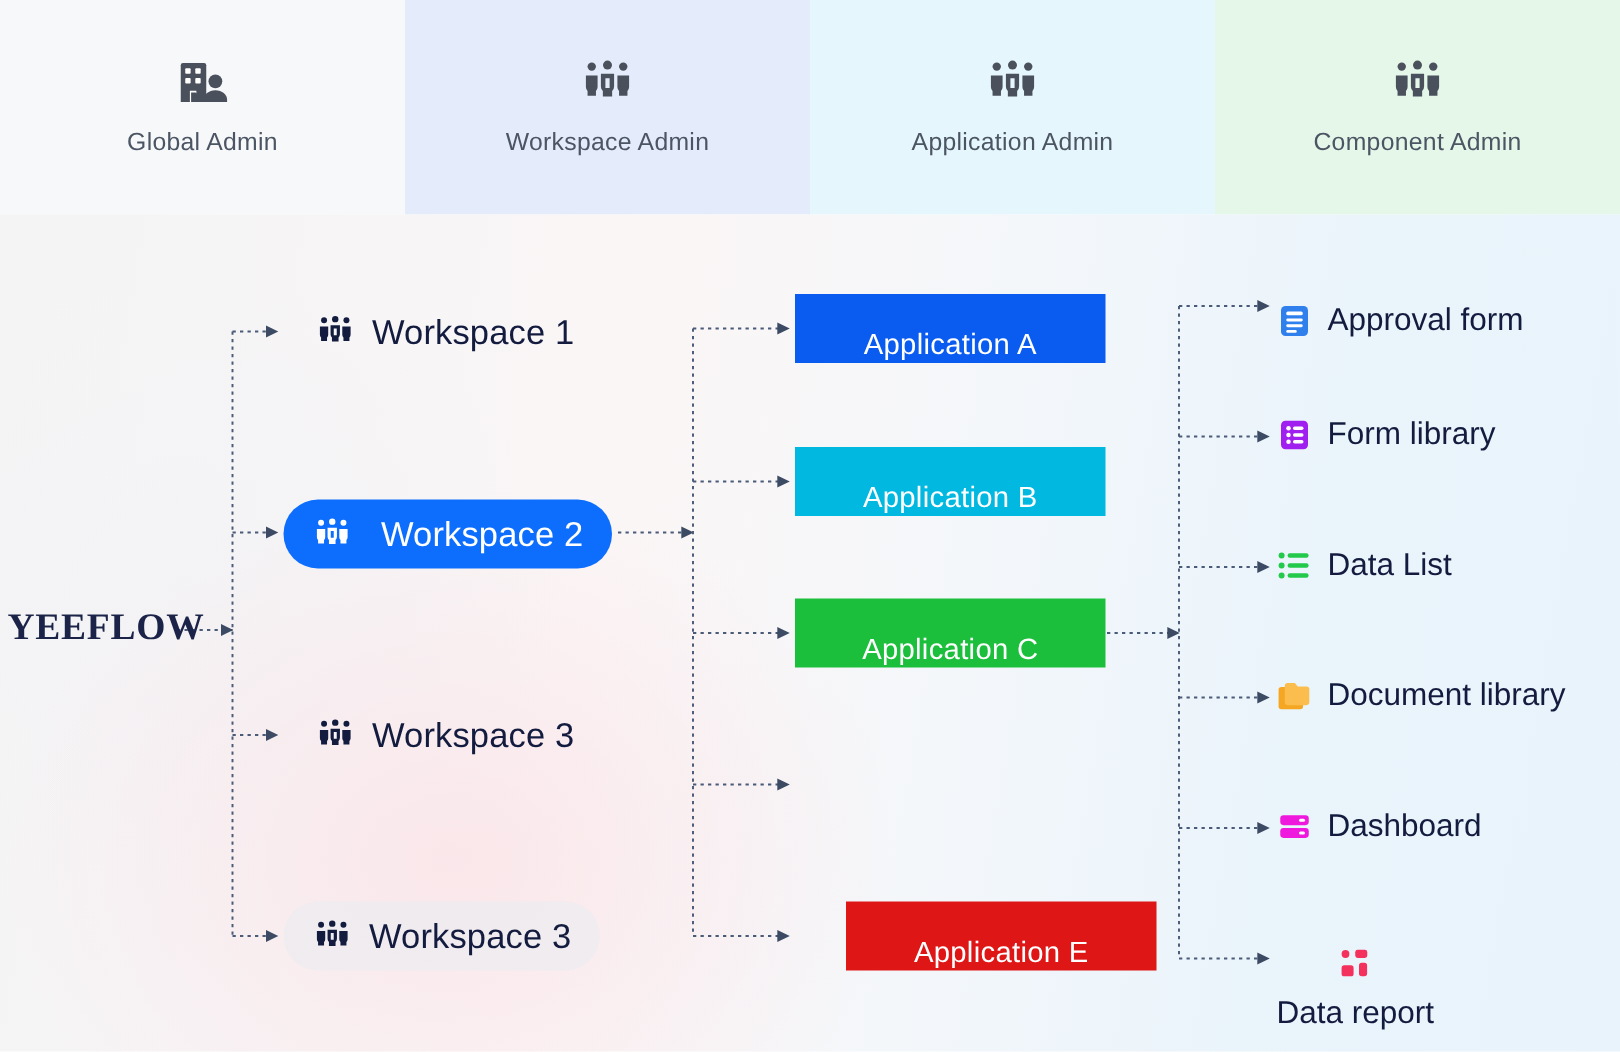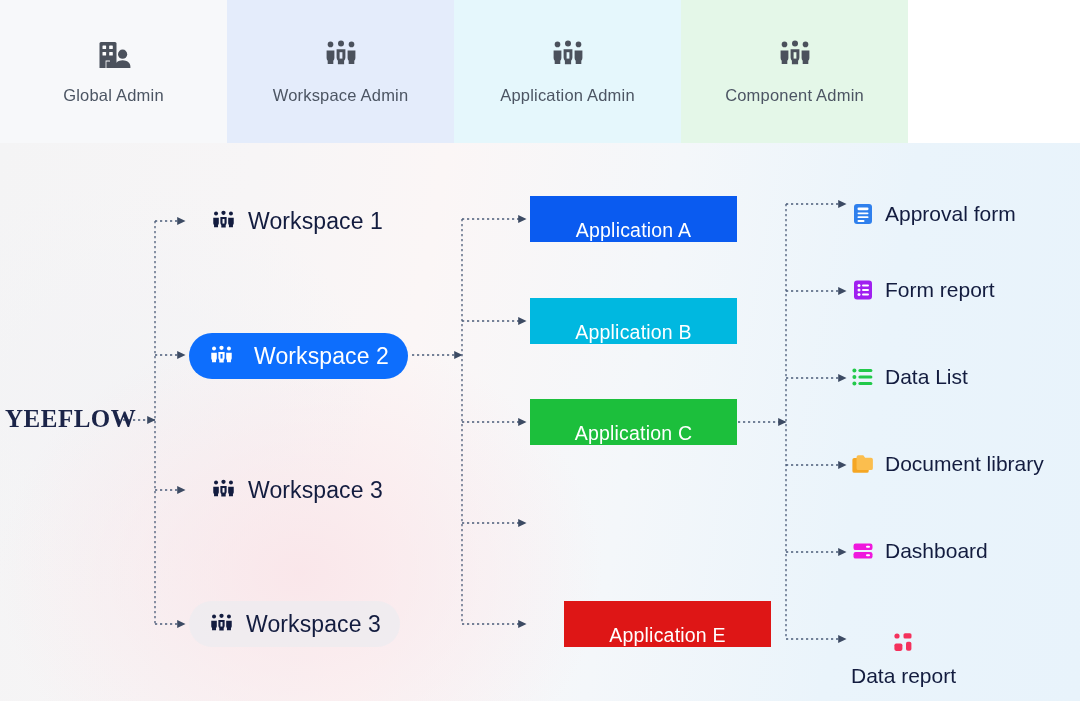--- a/index.html
+++ b/index.html
@@ -6,21 +6,21 @@
   html,body { width:1080px; height:701px; }
   body {
     font-family:"Liberation Sans", sans-serif;
     background:#ffffff;
     overflow:hidden;
     position:relative;
   }
 
   
   #header {
-    position:absolute; left:0; top:0; width:908px; height:143px;
+    position:absolute; left:0; top:0; width:1080px; height:143px;
     display:flex;
   }
   .hdr-panel {
     width:270px; height:143px;
     display:flex; flex-direction:column;
     align-items:center; justify-content:center;
     gap:14px;
   }
   .hdr-panel .hdr-icon { height:34px; display:flex; align-items:center; justify-content:center; }
   .hdr-panel .hdr-label {
@@ -274,21 +274,21 @@
       <svg width="24" height="24" viewBox="0 0 24 24">
         <rect x="3" y="2.5" width="18" height="19" rx="3" fill="#a020f0"></rect>
         <circle cx="8" cy="7.5" r="1.5" fill="#fff"></circle>
           <rect x="11" y="6.4" width="7" height="2.2" rx="1.1" fill="#fff"></rect>
         <circle cx="8" cy="12" r="1.5" fill="#fff"></circle>
           <rect x="11" y="10.9" width="7" height="2.2" rx="1.1" fill="#fff"></rect>
         <circle cx="8" cy="16.5" r="1.5" fill="#fff"></circle>
           <rect x="11" y="15.4" width="7" height="2.2" rx="1.1" fill="#fff"></rect>
       </svg>
     </span>
-    <span>Form report</span>
+    <span>Form library</span>
   </div>
 
   <div class="comp" style="top:222px;">
     <span class="cicon">
       <svg width="24" height="24" viewBox="0 0 24 24">
         <circle cx="3.4" cy="5.4" r="2" fill="#22c94a"></circle>
           <rect x="7.4" y="3.9" width="14" height="3" rx="1.5" fill="#22c94a"></rect>
         <circle cx="3.4" cy="12" r="2" fill="#22c94a"></circle>
           <rect x="7.4" y="10.5" width="14" height="3" rx="1.5" fill="#22c94a"></rect>
         <circle cx="3.4" cy="18.6" r="2" fill="#22c94a"></circle>

